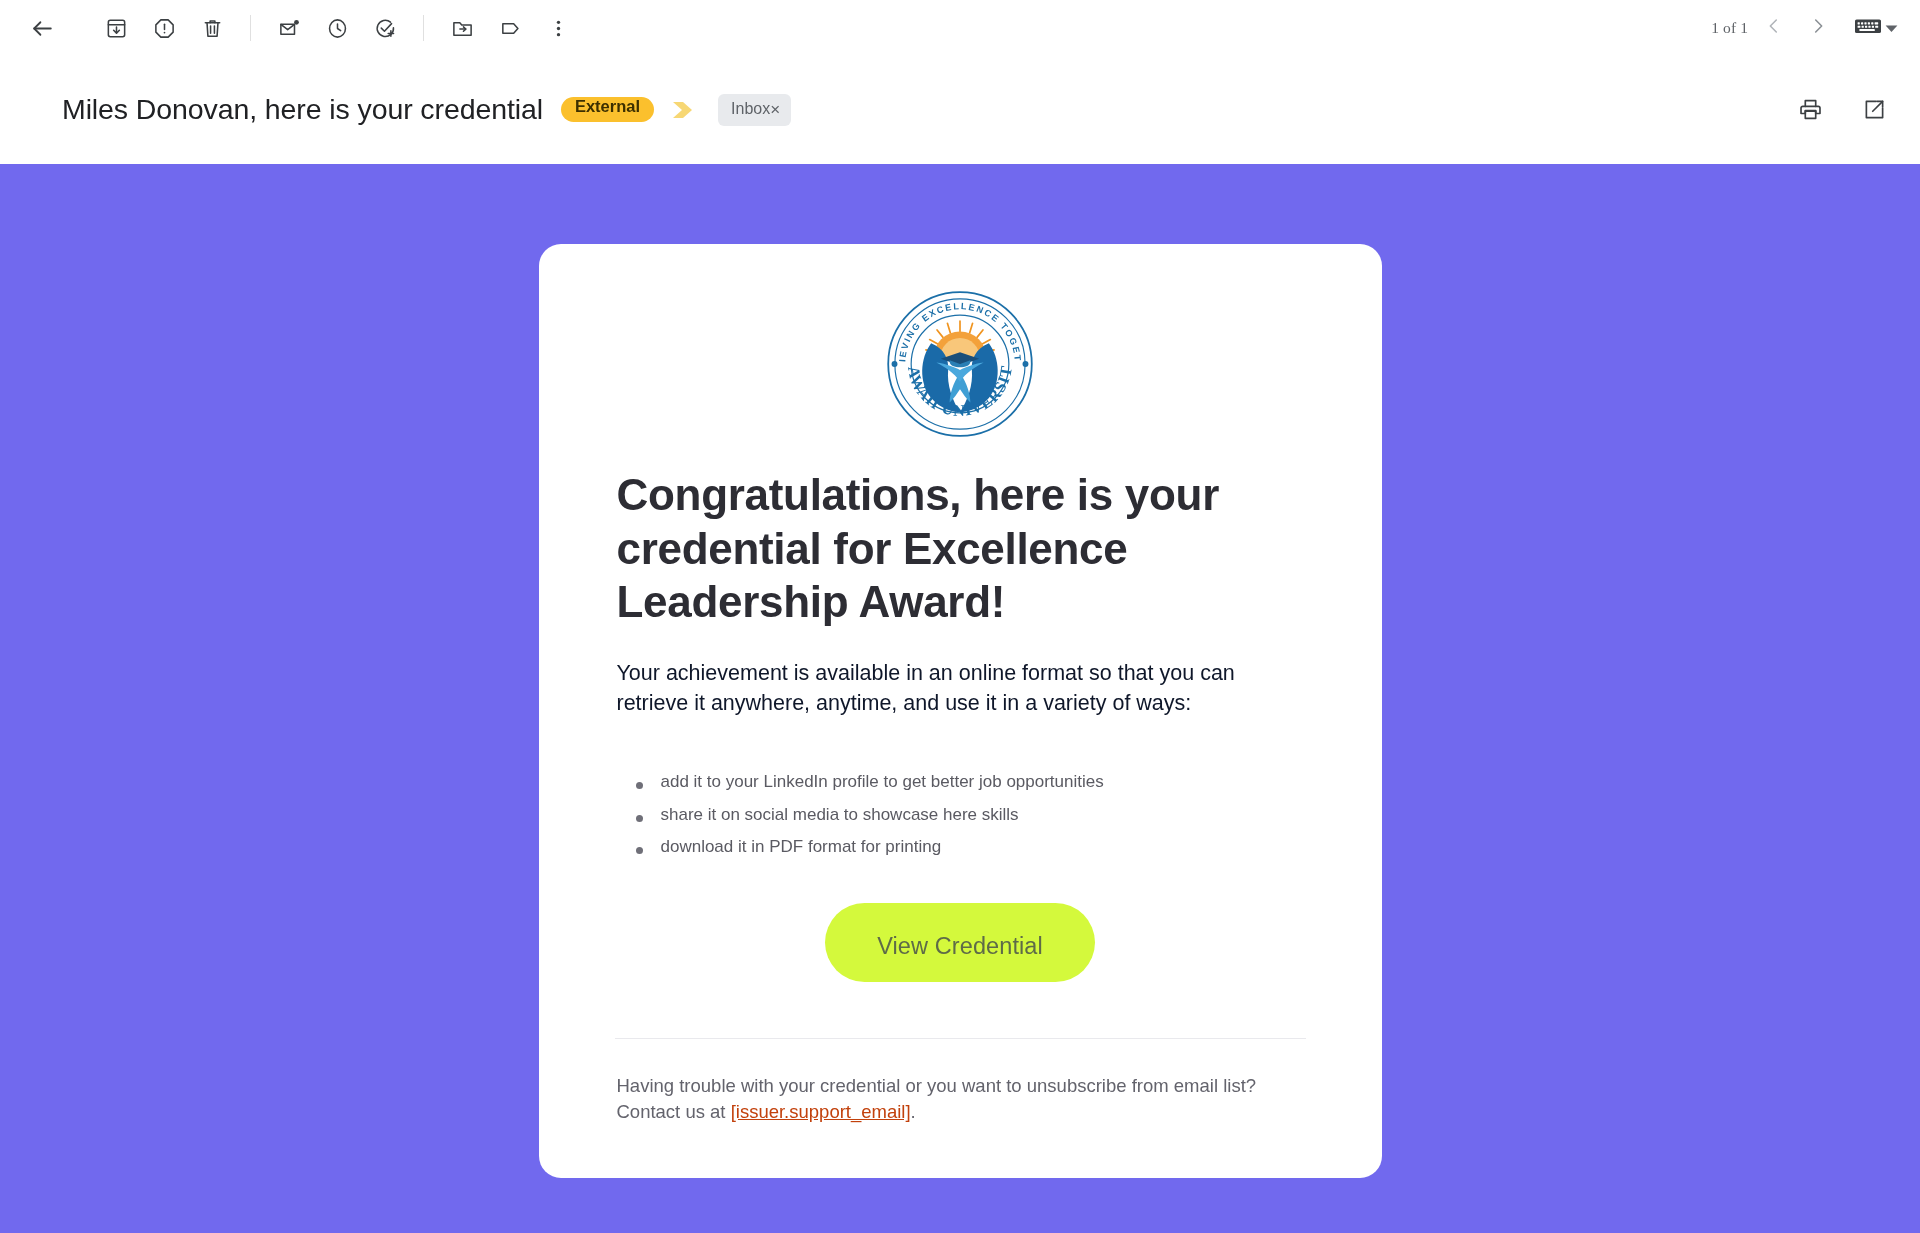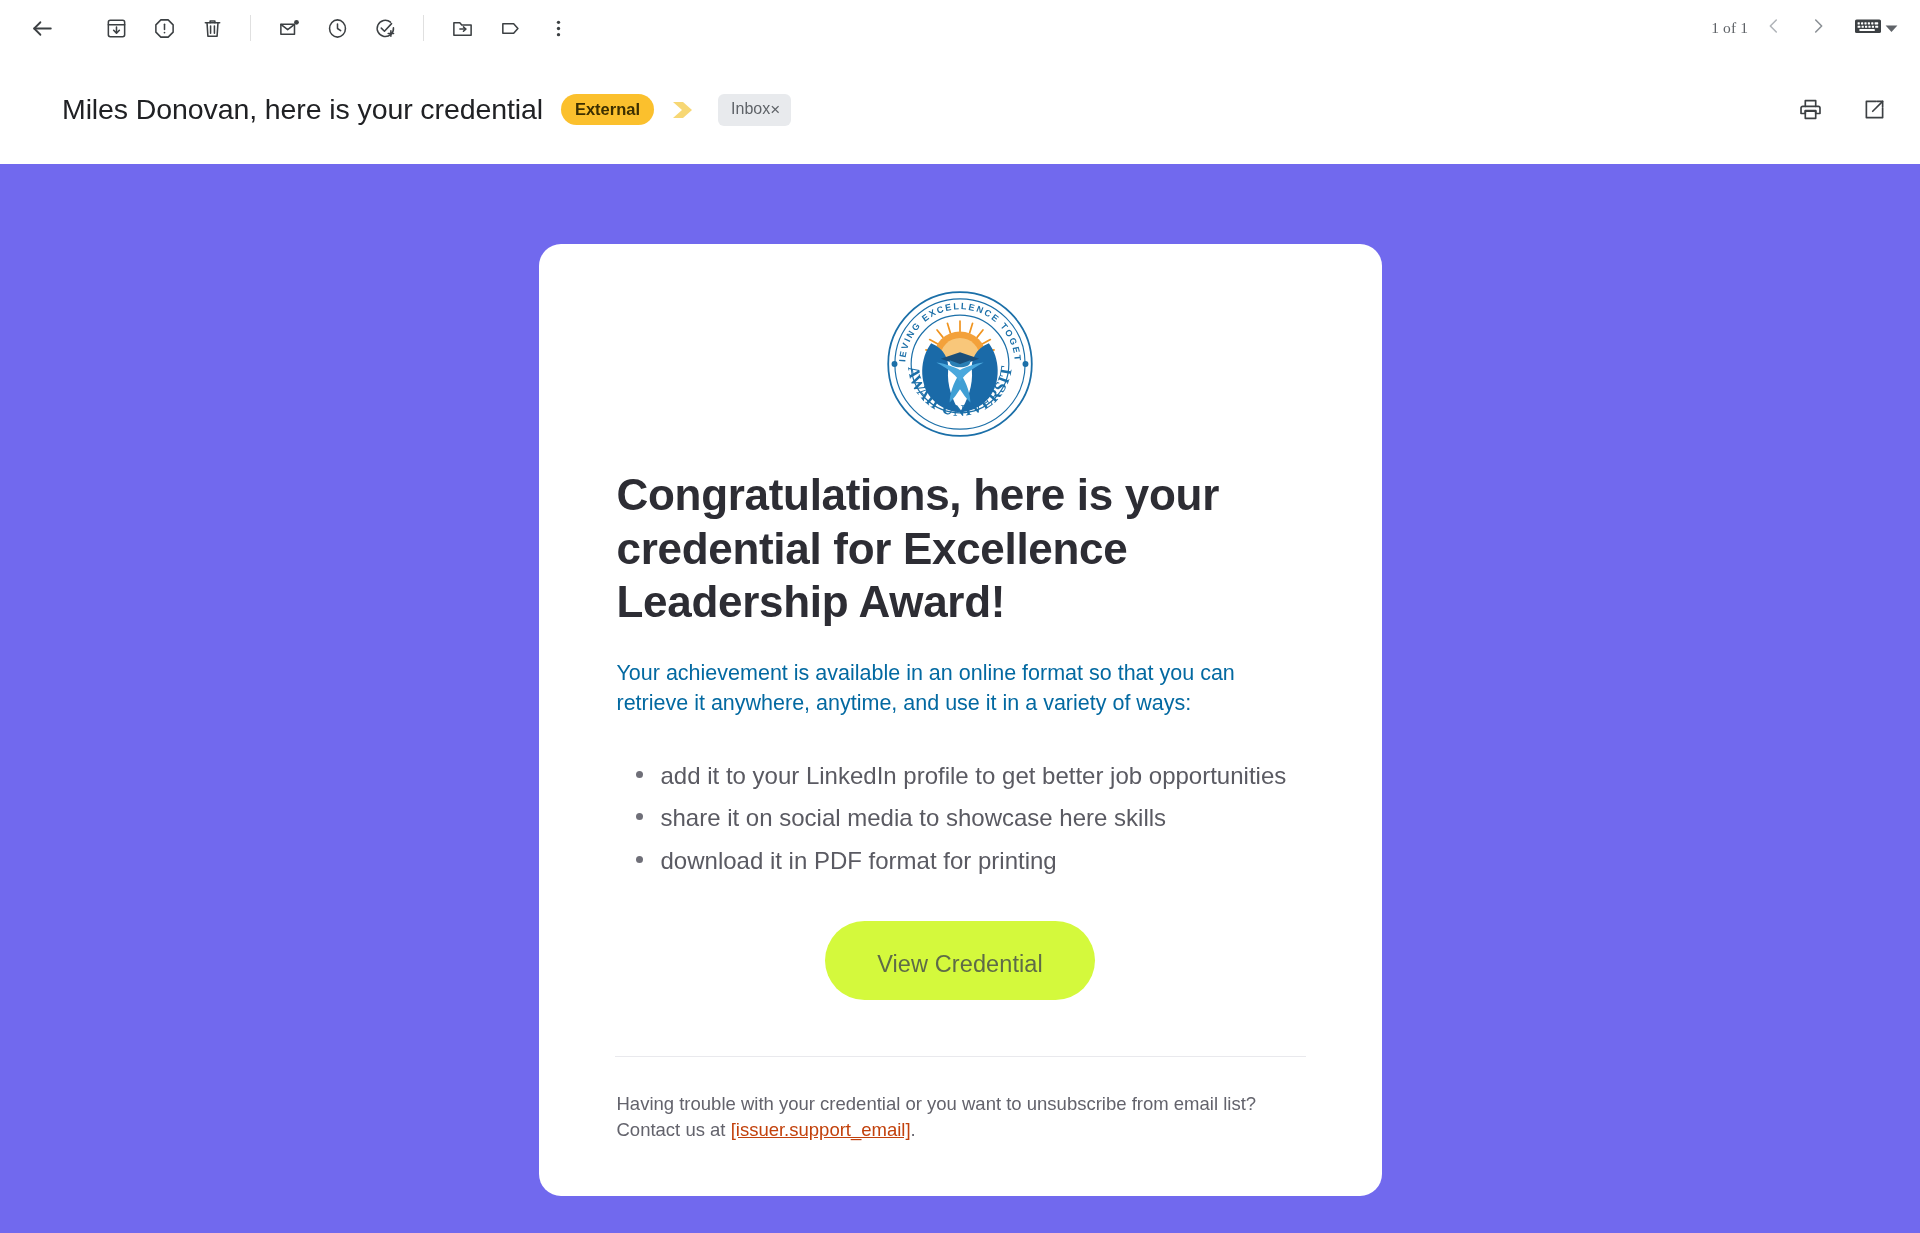--- a/index.html
+++ b/index.html
@@ -76,21 +76,21 @@
     color: #202124;
     font-weight: 400;
     letter-spacing: -.1px;
     white-space: nowrap;
   }
   .badge-external {
     background: #fbc02d;
     color: #3c2f00;
     font-size: 16.5px;
     font-weight: 700;
-    padding: 7px 14px 8px;
+    padding: 1px 14px 8px;
     border-radius: 16px;
     margin-left: 18px;
     line-height: 1;
     white-space: nowrap;
     cursor: pointer;
   }
   .important-marker {
     margin-left: 16px;
     display: flex; align-items: center;
     cursor: pointer;
@@ -143,33 +143,33 @@
     font-weight: 700;
     color: #2d2d34;
     line-height: 1.22;
     letter-spacing: -.3px;
     margin-bottom: 30px;
     padding: 0 2px;
   }
 
   .lede {
     font-size: 21.5px;
-    color: #0369a1;
+    color: #0f172a;
     line-height: 1.38;
     padding: 0 2px;
-    margin-bottom: 41px;
+    margin-bottom: 52px;
   }
 
   .benefits {
     list-style: none;
     padding-left: 46px;
     margin-bottom: 44px;
   }
   .benefits li {
-    font-size: 24px;
+    font-size: 17px;
     color: #5a5a62;
     line-height: 1.38;
     position: relative;
     margin-bottom: 9px;
   }
   .benefits li::before {
     content: "";
     position: absolute;
     left: -25px;
     top: 12px;

